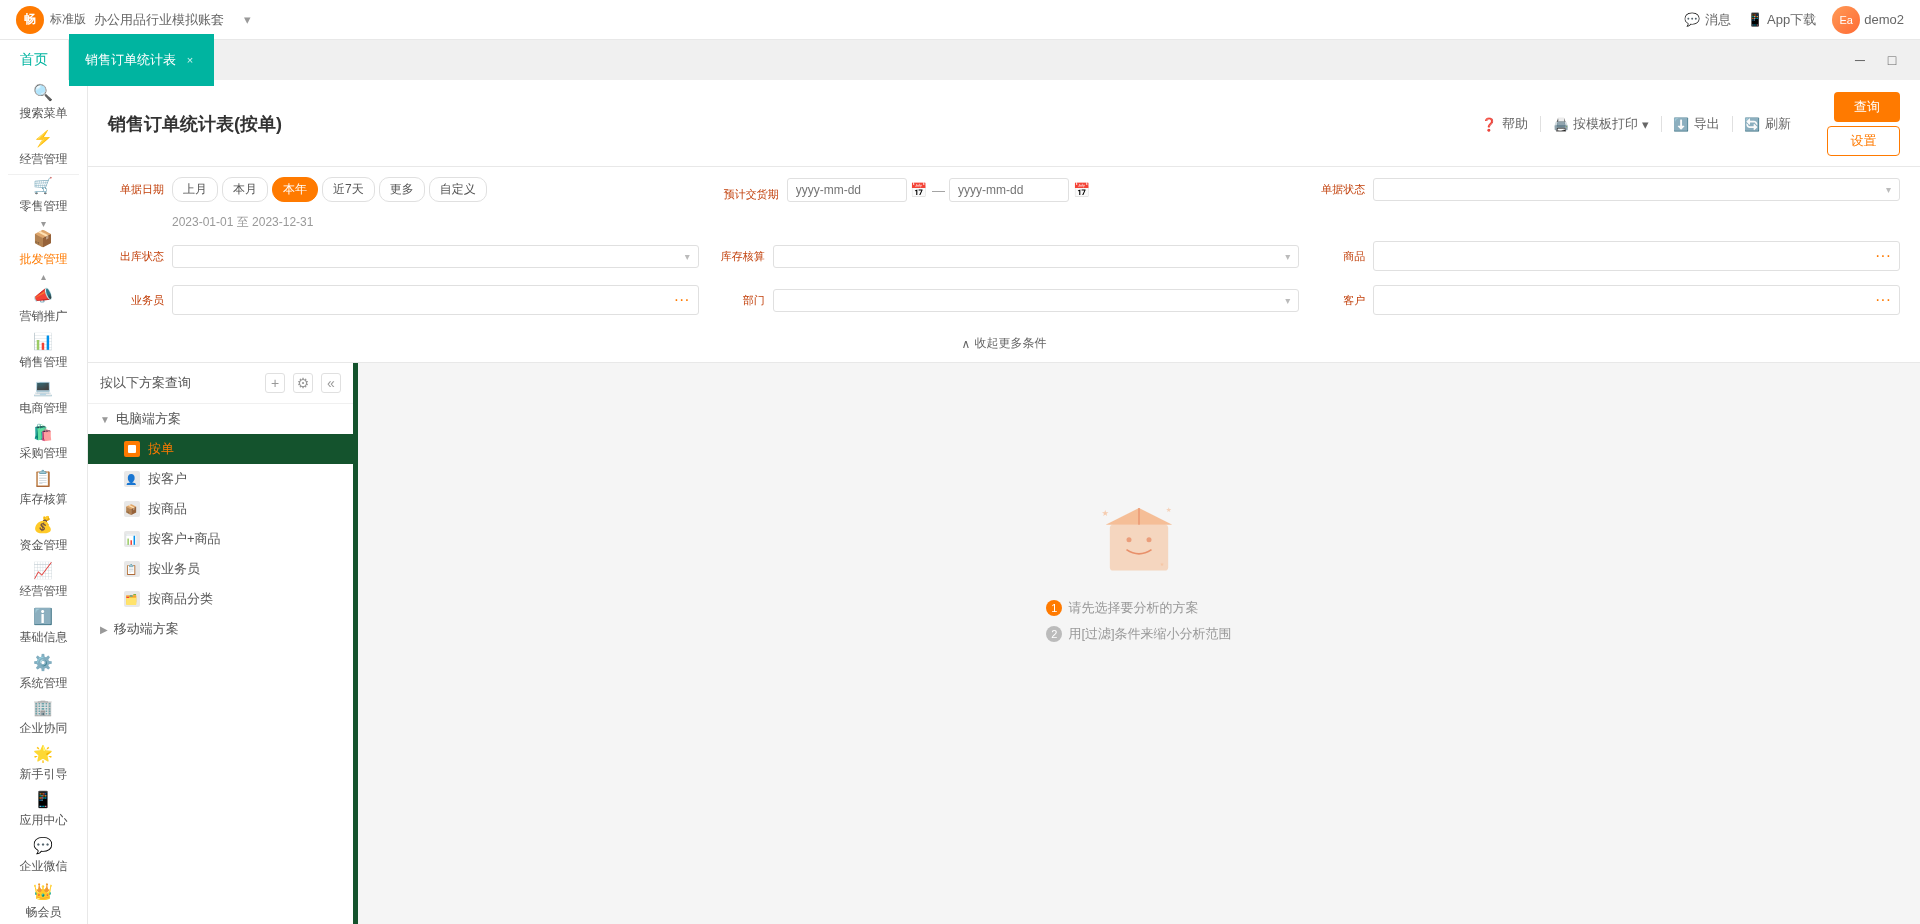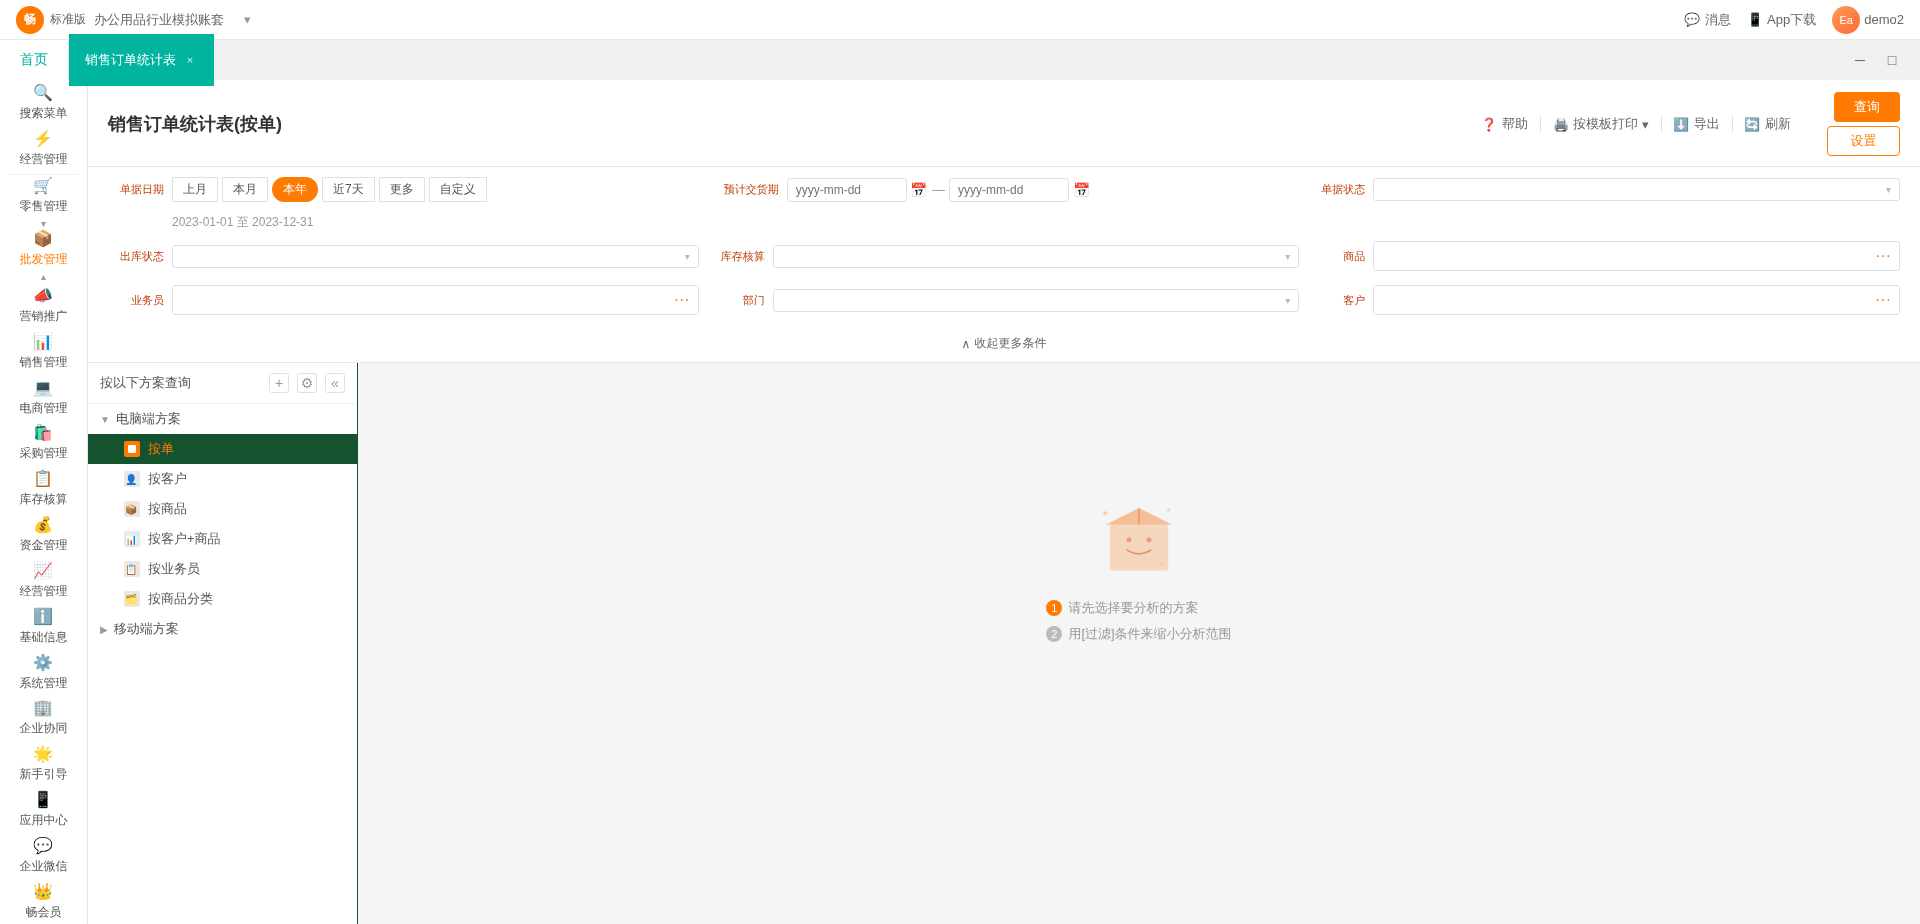--- a/index.html
+++ b/index.html
@@ -42,29 +42,29 @@
 
     
     .page-header { background: #fff; padding: 12px 20px 0 20px; border-bottom: 1px solid #e8e8e8; flex-shrink: 0; }
     .page-title-row { display: flex; align-items: center; justify-content: space-between; padding-bottom: 10px; }
     .page-title { font-size: 18px; font-weight: bold; color: #333; }
     .page-actions { display: flex; align-items: center; gap: 12px; }
     .action-btn { display: flex; align-items: center; gap: 4px; font-size: 13px; color: #666; cursor: pointer; }
     .btn-primary { background: #ff7a00; color: #fff; padding: 6px 20px; border: none; border-radius: 4px; font-size: 13px; cursor: pointer; margin-left: 31px; }
     .btn-setting { background: #fff; color: #ff7a00; padding: 5px 16px; border: 1px solid #ff7a00; border-radius: 4px; font-size: 13px; cursor: pointer; margin-left: 24px; }
     .divider-v { width: 1px; height: 16px; background: #e0e0e0; }
-    .date-btn { padding: 3px 10px; border: 1px solid #e0e0e0; border-radius: 1px; background: #fff; font-size: 12px; cursor: pointer; color: #555; }
+    .date-btn { padding: 3px 10px; border: 1px solid #e0e0e0; border-radius: 10px; background: #fff; font-size: 12px; cursor: pointer; color: #555; }
     .date-btn.active { background: #ff7a00; color: #fff; border-color: #ff7a00; border-radius: 12px; }
     .date-input { border: 1px solid #e0e0e0; border-radius: 3px; padding: 4px 8px; font-size: 12px; color: #bbb; width: 120px; background: #fff; }
     .calendar-icon { color: #ff7a00; font-size: 14px; cursor: pointer; }
     .filter-separator { color: #999; }
     .collapse-btn { display: flex; align-items: center; justify-content: center; margin: 4px auto; color: #666; font-size: 12px; cursor: pointer; gap: 4px; }
 
     
-    .left-panel { width: 270px; background: #fff; border-right: 1px solid #14532d; flex-shrink: 0; }
+    .left-panel { width: 270px; background: #fff; border-right: 5px solid #14532d; flex-shrink: 0; }
     .panel-header { padding: 10px 12px; display: flex; align-items: center; justify-content: space-between; border-bottom: 1px solid #f0f0f0; }
     .panel-header-label { color: #555; font-size: 13px; font-weight: 500; }
     .panel-header-actions { display: flex; gap: 8px; }
     .panel-icon-btn { width: 20px; height: 20px; display: flex; align-items: center; justify-content: center; cursor: pointer; color: #999; font-size: 14px; border: 1px solid #e0e0e0; border-radius: 3px; }
     .tree-group-header { padding: 6px 12px; display: flex; align-items: center; gap: 6px; cursor: pointer; color: #555; font-size: 13px; font-weight: 500; }
     .tree-arrow { font-size: 10px; color: #999; }
     .tree-sub-item { padding: 6px 12px 6px 36px; display: flex; align-items: center; gap: 8px; cursor: pointer; color: #555; font-size: 13px; }
     .sub-icon { width: 16px; height: 16px; background: #e8e8e8; border-radius: 2px; display: flex; align-items: center; justify-content: center; font-size: 10px; color: #666; }
     .sub-icon.orange { background: #ff7a00; }
 
@@ -256,21 +256,21 @@
           <div style="display:flex;align-items:center;gap:4px;flex:1;">
             <button class="date-btn">上月</button>
             <button class="date-btn">本月</button>
             <button class="date-btn active">本年</button>
             <button class="date-btn">近7天</button>
             <button class="date-btn">更多</button>
             <button class="date-btn">自定义</button>
           </div>
         </div>
 
-        <div style="display:flex;align-items:center;gap:8px;">
+        <div style="display:flex;align-items:flex-end;gap:8px;">
           <span class="filter-grid-label" style="min-width:70px;">预计交货期</span>
           <div style="display:flex;align-items:center;gap:4px;flex:1;">
             <input type="text" class="date-input" placeholder="yyyy-mm-dd" style="">
             <span class="calendar-icon">📅</span>
             <span class="filter-separator">—</span>
             <input type="text" class="date-input" placeholder="yyyy-mm-dd" style="">
             <span class="calendar-icon">📅</span>
           </div>
         </div>
 

